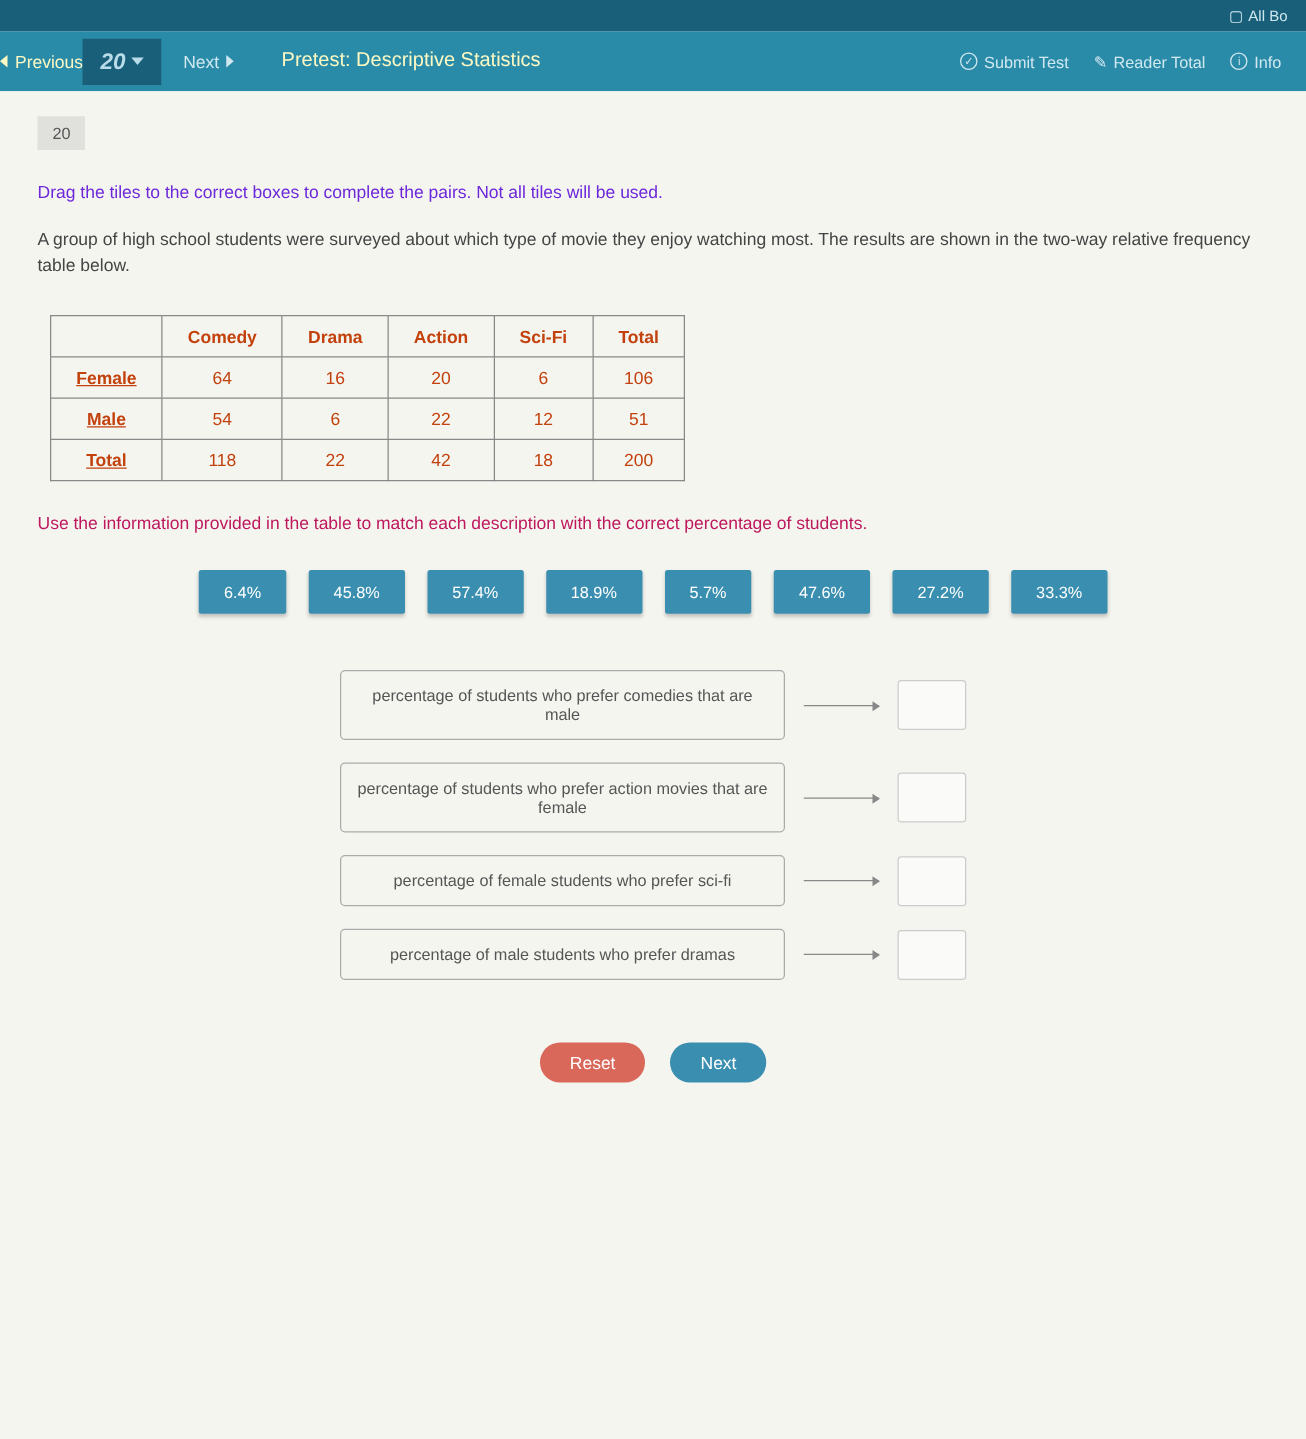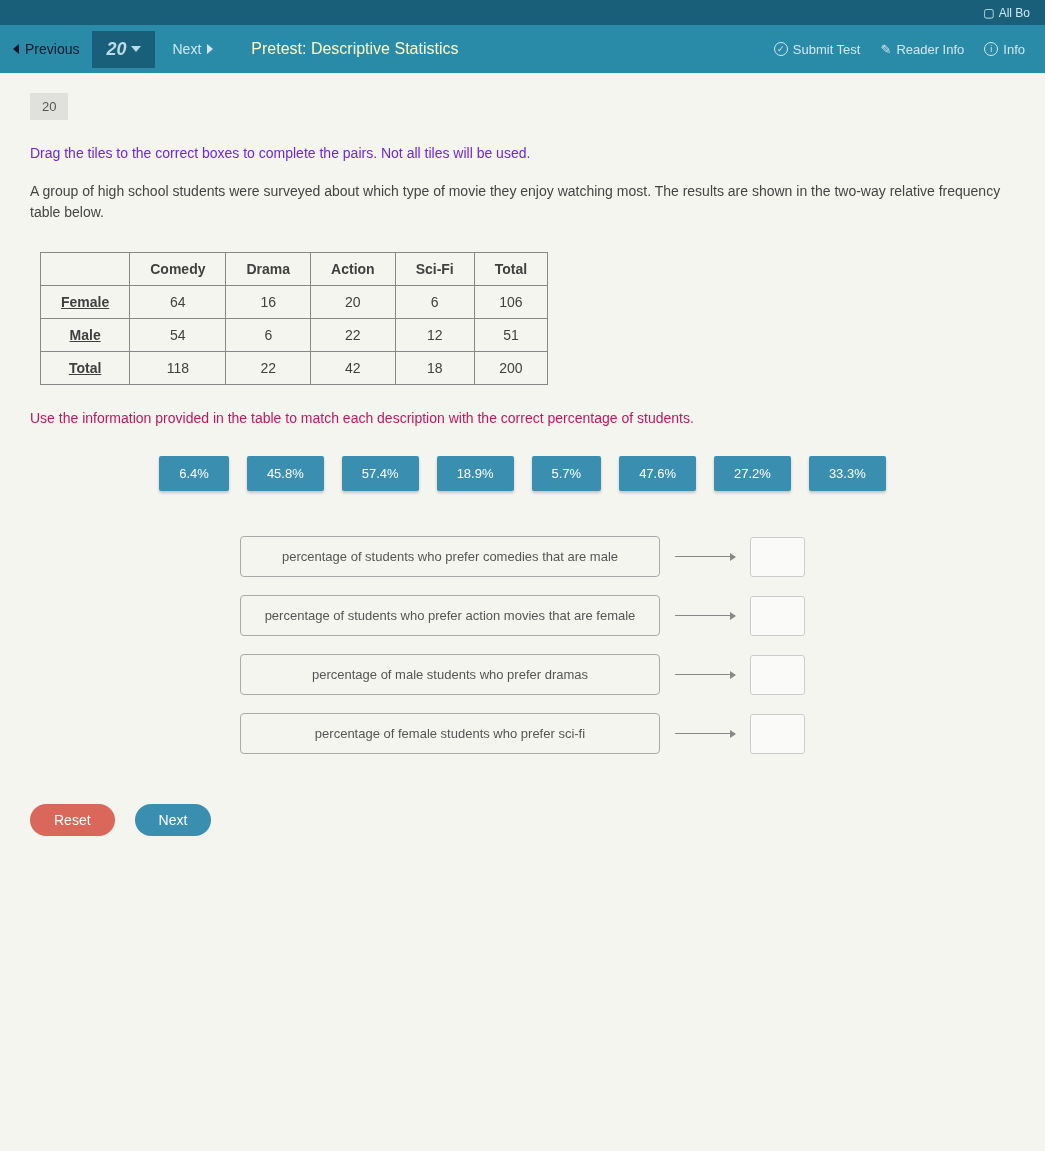--- a/index.html
+++ b/index.html
@@ -2,50 +2,50 @@
 <html><head>
 <meta charset="utf-8">
 <style>
 * { margin: 0; padding: 0; box-sizing: border-box; font-family: Arial, sans-serif; }
 body { background: #e8e8e8; width: 1045px; height: 1151px; overflow: hidden; }
 
 .top-bar { background: #1a5f7a; height: 25px; display: flex; align-items: center; justify-content: flex-end; padding: 0 15px; color: #cfe8f0; font-size: 12px; }
 .top-bar-item { margin-left: 15px; display: flex; align-items: center; gap: 4px; }
 
 .header { background: #2a8ba8; height: 48px; display: flex; align-items: center; color: #fff; font-size: 14px; }
-.nav-prev { padding: 0 13px; display: flex; align-items: center; gap: 6px; color: #0f172a; cursor: pointer; }
+.nav-prev { padding: 0 0; display: flex; align-items: center; gap: 6px; color: #fef9c3; cursor: pointer; }
 .nav-num { background: #1a5f7a; padding: 8px 14px; font-size: 18px; font-style: italic; font-weight: bold; color: #b8dce8; display: flex; align-items: center; gap: 4px; }
 .nav-next { padding: 0 18px; display: flex; align-items: center; gap: 6px; color: #d0e8f0; cursor: pointer; }
 .title { padding: 0 20px; font-size: 16px; color: #fef9c3; flex: 1; }
 .header-right { display: flex; align-items: center; gap: 20px; padding-right: 20px; font-size: 13px; color: #d0e8f0; }
 .header-btn { display: flex; align-items: center; gap: 5px; cursor: pointer; }
 
 .content { background: #f5f5f0; margin: 0; padding: 20px 30px; min-height: 1078px; }
 .q-num { display: inline-block; background: #e0e0dc; padding: 6px 12px; font-size: 13px; color: #555; margin-bottom: 25px; }
 .instruction { font-size: 14px; color: #6d28d9; margin-bottom: 20px; }
 .context { font-size: 14px; color: #444; margin-bottom: 29px; line-height: 1.5; }
 
 table { border-collapse: collapse; margin-bottom: 25px; margin-left: 10px; }
-th, td { border: 1px solid #888; padding: 8px 20px; text-align: center; font-size: 14px; color: #404040; }
+th, td { border: 1px solid #888; padding: 8px 20px; text-align: center; font-size: 14px; color: #c2410c; }
 th { font-weight: bold; background: #f5f5f0; }
 td:first-child { font-weight: bold; text-decoration: underline; }
 
 .prompt { font-size: 14px; color: #be185d; margin-bottom: 30px; }
 
 .tiles { display: flex; gap: 18px; justify-content: center; margin-bottom: 45px; }
 .tile { background: #3a8fb0; color: #fff; padding: 10px 20px; font-size: 13px; border-radius: 2px; cursor: move; box-shadow: 0 2px 3px rgba(0,0,0,0.2); }
 
 .match-rows { display: flex; flex-direction: column; gap: 18px; align-items: center; margin-bottom: 50px; }
 .match-row { display: flex; align-items: center; gap: 15px; }
-.desc-box { width: 420px; border: 1px solid #aaa; border-radius: 4px; padding: 12px 10px; font-size: 13px; color: #555; text-align: center; background: #f5f5f0; }
+.desc-box { width: 356px; border: 1px solid #aaa; border-radius: 4px; padding: 12px 10px; font-size: 13px; color: #555; text-align: center; background: #f5f5f0; }
 .arrow { width: 60px; height: 1px; background: #888; position: relative; }
 .arrow::after { content: ''; position: absolute; right: -1px; top: -3px; border-left: 6px solid #888; border-top: 4px solid transparent; border-bottom: 4px solid transparent; }
 .drop-zone { width: 55px; height: 40px; border: 1px solid #ccc; border-radius: 3px; background: #fafaf8; }
 
-.action-btns { display: flex; gap: 20px; }
+.action-btns { display: flex; gap: 20px; justify-content: center; }
 .btn { padding: 8px 24px; border-radius: 18px; border: none; font-size: 14px; color: #fff; cursor: pointer; }
 .btn-reset { background: #d9685a; }
 .btn-next { background: #3a8fb0; }
 
 .chevron { display: inline-block; width: 0; height: 0; }
 .chev-left { border-right: 6px solid currentColor; border-top: 5px solid transparent; border-bottom: 5px solid transparent; }
 .chev-right { border-left: 6px solid currentColor; border-top: 5px solid transparent; border-bottom: 5px solid transparent; }
 .chev-down { border-top: 6px solid currentColor; border-left: 5px solid transparent; border-right: 5px solid transparent; }
 .circle-icon { display: inline-flex; width: 14px; height: 14px; border: 1.5px solid currentColor; border-radius: 50%; align-items: center; justify-content: center; font-size: 9px; }
 </style>
@@ -73,21 +73,21 @@
     <span class="chevron chev-right"></span>
   </div>
   <div class="title">Pretest: Descriptive Statistics</div>
   <div class="header-right">
     <div class="header-btn">
       <span class="circle-icon">✓</span>
       <span>Submit Test</span>
     </div>
     <div class="header-btn">
       <span>✎</span>
-      <span>Reader Info</span>
+      <span>Reader Total</span>
     </div>
     <div class="header-btn">
       <span class="circle-icon">i</span>
       <span>Info</span>
     </div>
   </div>
 </div>
 
 <div class="content">
   <div class="q-num">20</div>
@@ -151,26 +151,26 @@
         <div class="desc-box">percentage of students who prefer comedies that are male</div>
         <div class="arrow"></div>
         <div class="drop-zone"></div>
       </div>
       <div class="match-row">
         <div class="desc-box">percentage of students who prefer action movies that are female</div>
         <div class="arrow"></div>
         <div class="drop-zone"></div>
       </div>
       <div class="match-row">
-        <div class="desc-box">percentage of male students who prefer dramas</div>
+        <div class="desc-box">percentage of female students who prefer sci-fi</div>
         <div class="arrow"></div>
         <div class="drop-zone"></div>
       </div>
       <div class="match-row">
-        <div class="desc-box">percentage of female students who prefer sci-fi</div>
+        <div class="desc-box">percentage of male students who prefer dramas</div>
         <div class="arrow"></div>
         <div class="drop-zone"></div>
       </div>
     </div>
 
   <div class="action-btns">
     <button class="btn btn-reset">Reset</button>
     <button class="btn btn-next">Next</button>
   </div>
 </div>

